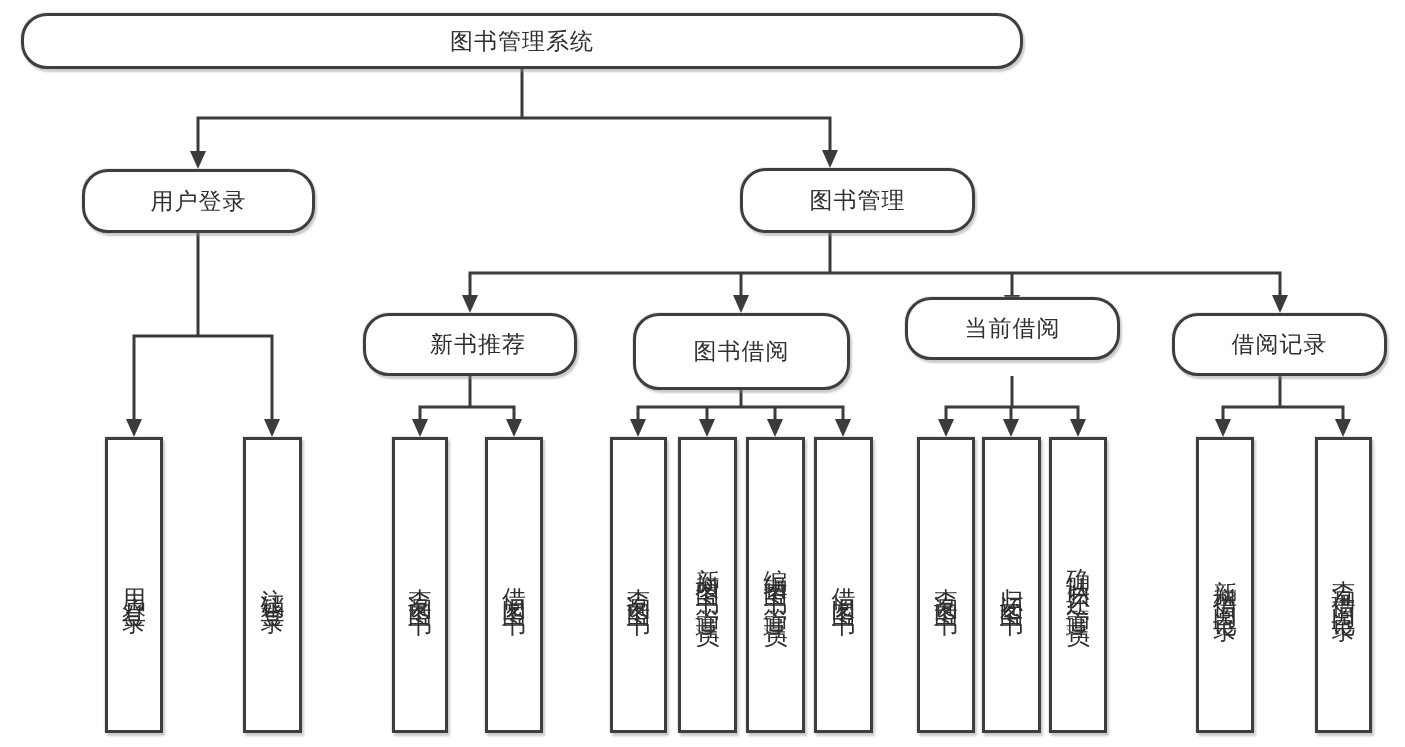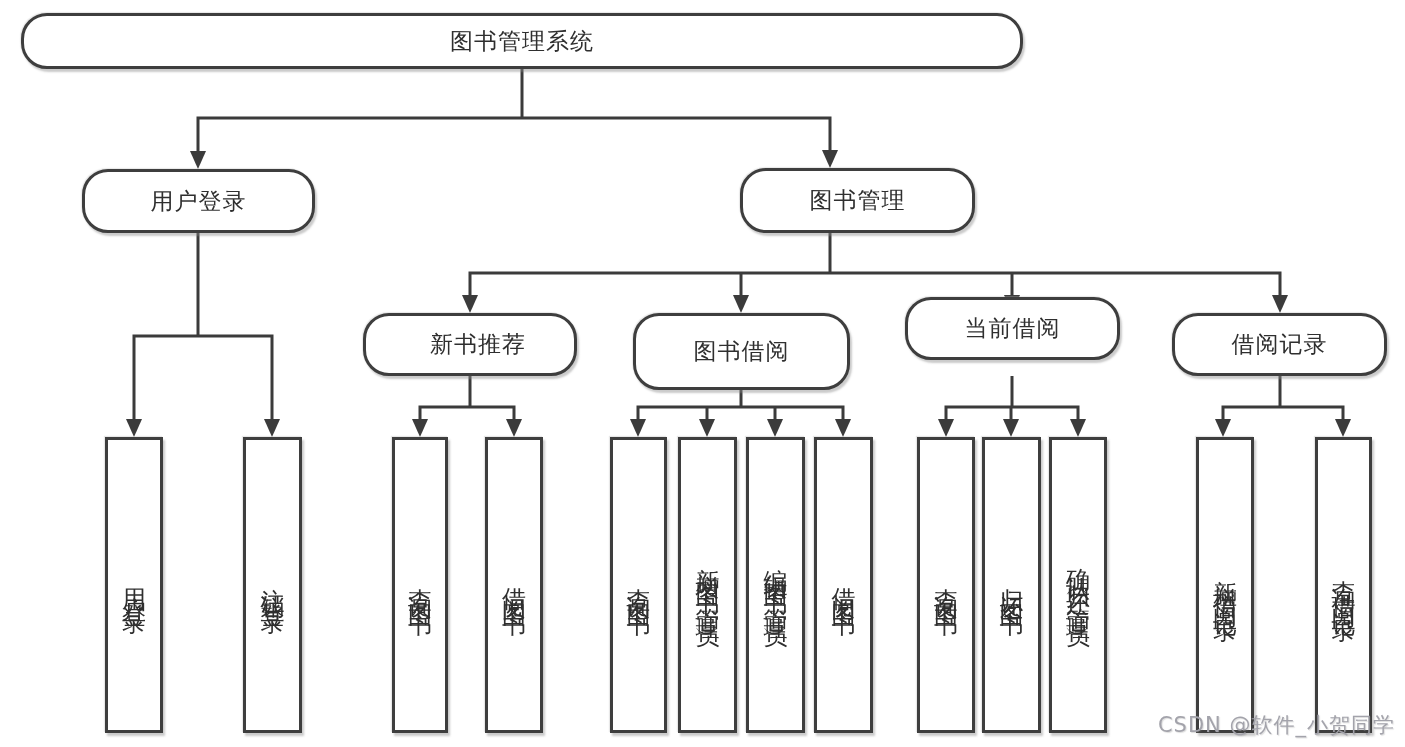--- a/index.html
+++ b/index.html
@@ -182,15 +182,14 @@
   <div class="node v b-l11">
     <span class="vtext">确认归还（管理员）</span>
   </div>
   <div class="node v b-l12">
     <span class="vtext">新增借阅记录</span>
   </div>
   <div class="node v b-l13">
     <span class="vtext">查询借阅记录</span>
   </div>
 
-  <div class="watermark">CSDN @软件_小贺同学</div>
 
 </div>
 
 </body></html>

